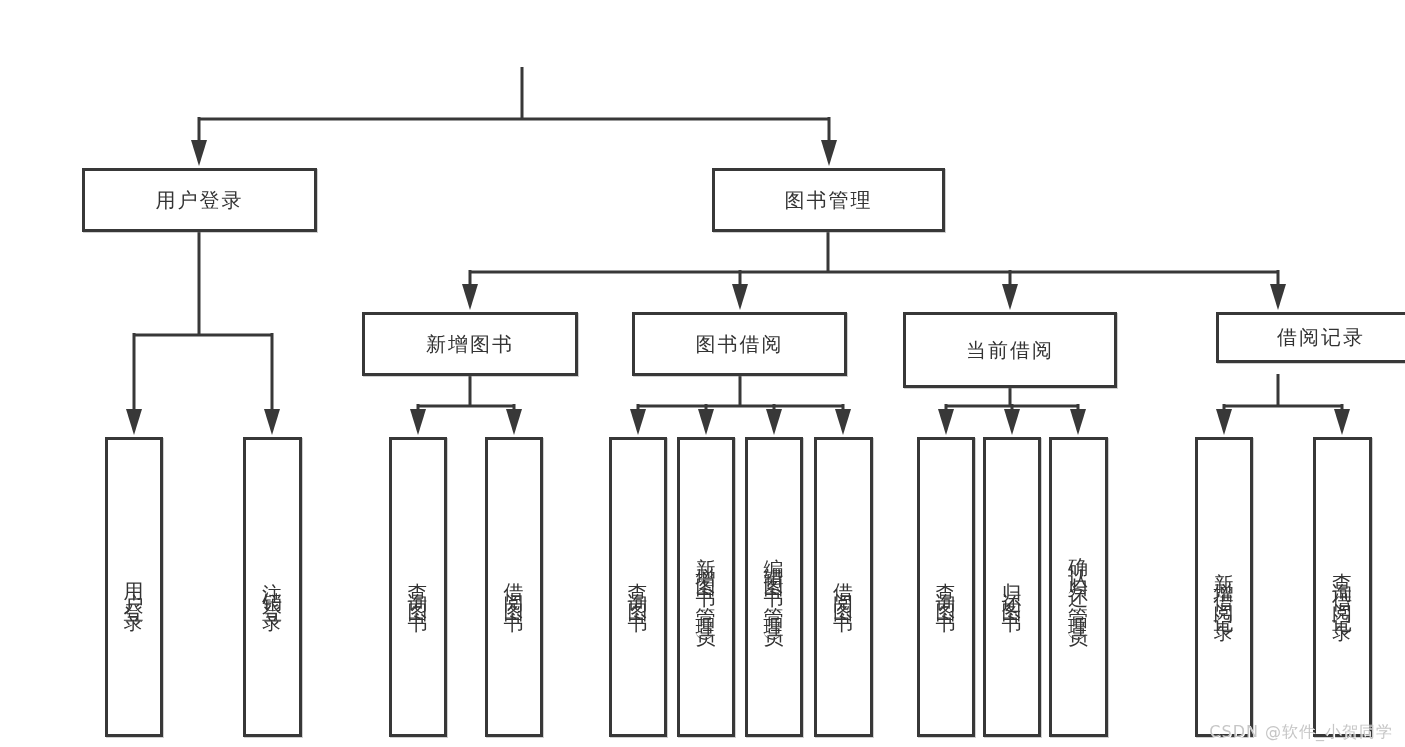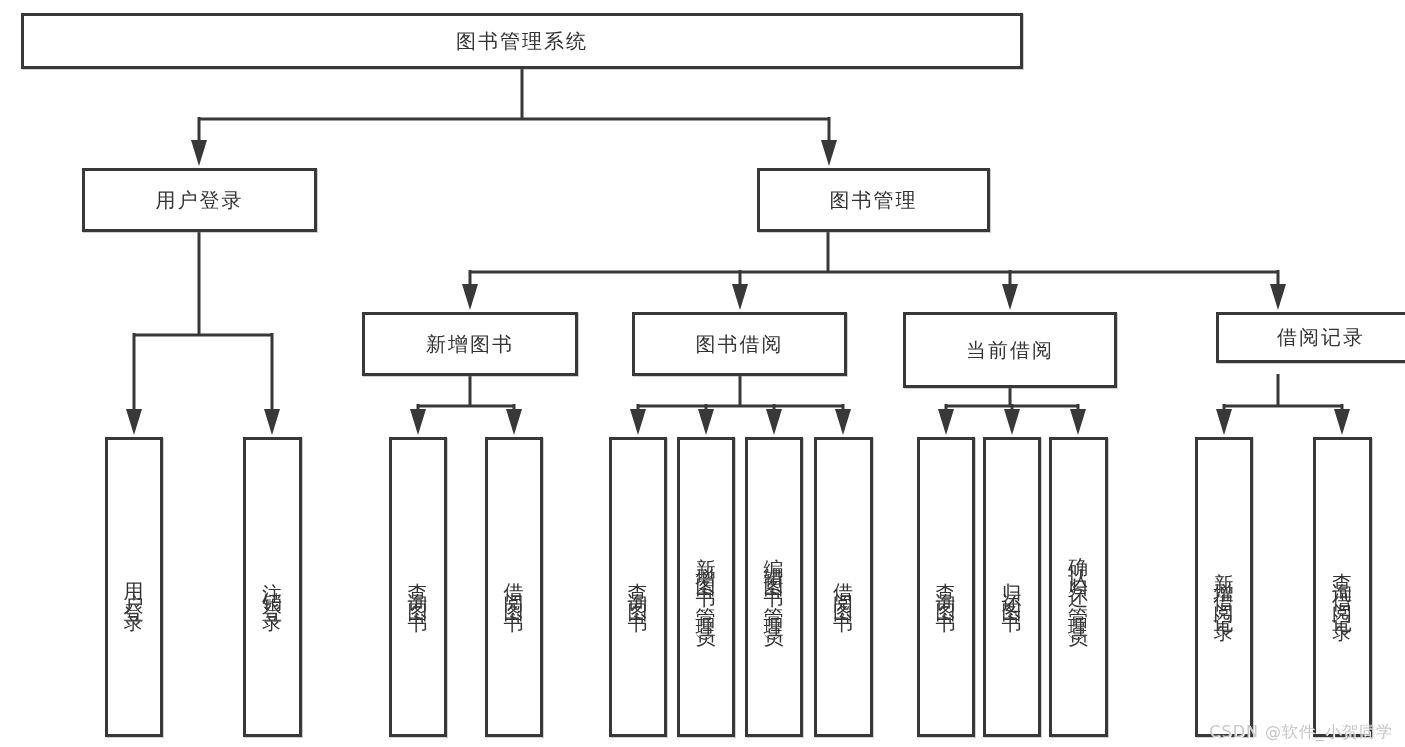--- a/index.html
+++ b/index.html
@@ -117,28 +117,25 @@
       <polygon points="1070,409 1086,409 1078,435"></polygon>
     </g>
 
     <g>
       <path d="M1278 374 V406 M1224 406 H1342 M1224 404 V411 M1342 404 V411"></path>
       <polygon points="1216,409 1232,409 1224,435"></polygon>
       <polygon points="1334,409 1350,409 1342,435"></polygon>
     </g>
   </svg>
 
-  <div class="node hnode" style="left:21px; top:13px; width:1002px; height:56px;">
-    <span>图书管理系统</span>
-  </div>
 
   <div class="node hnode" style="left:82px; top:168px; width:235px; height:64px;">
     <span>用户登录</span>
   </div>
-  <div class="node hnode" style="left:712px; top:168px; width:233px; height:64px;margin-left:45px;">
+  <div class="node hnode" style="left:712px; top:168px; width:233px; height:64px;">
     <span>图书管理</span>
   </div>
 
   <div class="node hnode" style="left:362px; top:312px; width:216px; height:64px;">
     <span>新增图书</span>
   </div>
   <div class="node hnode" style="left:632px; top:312px; width:215px; height:64px;">
     <span>图书借阅</span>
   </div>
   <div class="node hnode" style="left:903px; top:312px; width:214px; height:76px;">

